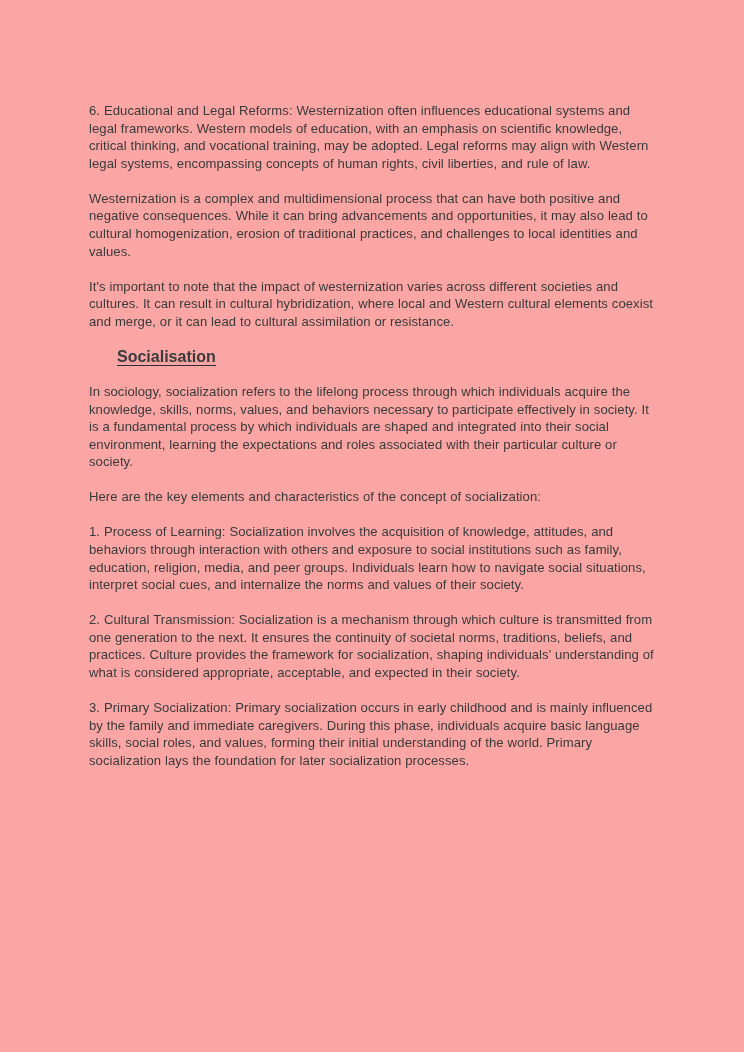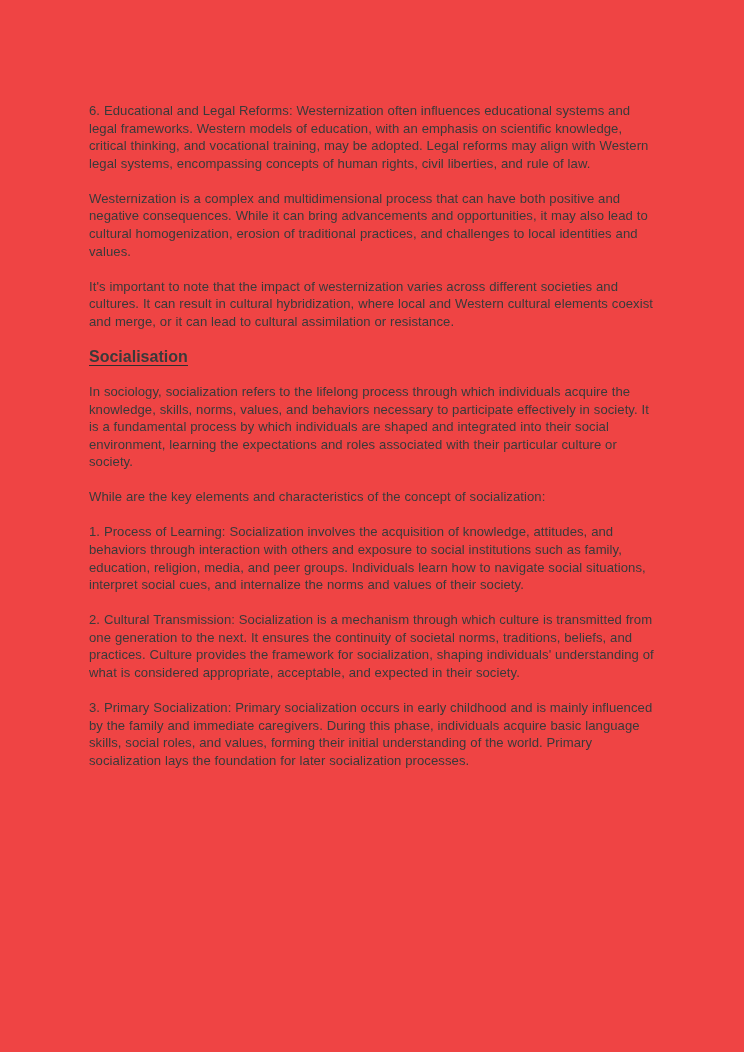--- a/index.html
+++ b/index.html
@@ -13,21 +13,21 @@
     height: 1052px;
     font-family: "Liberation Sans", "DejaVu Sans", sans-serif;
     color: #3a3a3a;
     -webkit-font-smoothing: antialiased;
     overflow: hidden;
   }
   .page {
     position: relative;
     width: 744px;
     height: 1052px;
-    background: #ef4444;
+    background: #fca5a5;
     box-sizing: border-box;
   }
   .content {
     position: absolute;
     left: 89px;
     top: 102px;
     width: 566px;
   }
   .para {
     font-size: 13.1px;
@@ -44,20 +44,21 @@
   }
   .heading-wrap {
     margin: 0 0 17.4px 0;
   }
   .heading-inner {
     font-weight: bold;
     border-bottom: 1.3px solid #2f2f2f;
     display: inline-block;
     padding-bottom: 0px;
     line-height: 16px;
+    margin-left: 28px;
   }
 </style>
 </head>
 <body>
 
 <div class="page">
   <div class="content">
 
     <p class="para">6. Educational and Legal Reforms: Westernization often influences educational systems and legal frameworks. Western models of education, with an emphasis on scientific knowledge, critical thinking, and vocational training, may be adopted. Legal reforms may align with Western legal systems, encompassing concepts of human rights, civil liberties, and rule of law.</p>
 
@@ -65,21 +66,21 @@
 
     <p class="para">It's important to note that the impact of westernization varies across different societies and cultures. It can result in cultural hybridization, where local and Western cultural elements coexist and merge, or it can lead to cultural assimilation or resistance.</p>
 
 
     <div class="heading-wrap">
       <span class="heading-inner">Socialisation</span>
     </div>
 
     <p class="para">In sociology, socialization refers to the lifelong process through which individuals acquire the knowledge, skills, norms, values, and behaviors necessary to participate effectively in society. It is a fundamental process by which individuals are shaped and integrated into their social environment, learning the expectations and roles associated with their particular culture or society.</p>
 
-    <p class="para">While are the key elements and characteristics of the concept of socialization:</p>
+    <p class="para">Here are the key elements and characteristics of the concept of socialization:</p>
 
     <p class="para">1. Process of Learning: Socialization involves the acquisition of knowledge, attitudes, and behaviors through interaction with others and exposure to social institutions such as family, education, religion, media, and peer groups. Individuals learn how to navigate social situations, interpret social cues, and internalize the norms and values of their society.</p>
 
     <p class="para">2. Cultural Transmission: Socialization is a mechanism through which culture is transmitted from one generation to the next. It ensures the continuity of societal norms, traditions, beliefs, and practices. Culture provides the framework for socialization, shaping individuals' understanding of what is considered appropriate, acceptable, and expected in their society.</p>
 
     <p class="para">3. Primary Socialization: Primary socialization occurs in early childhood and is mainly influenced by the family and immediate caregivers. During this phase, individuals acquire basic language skills, social roles, and values, forming their initial understanding of the world. Primary socialization lays the foundation for later socialization processes.</p>
 
   </div>
 </div>
 

